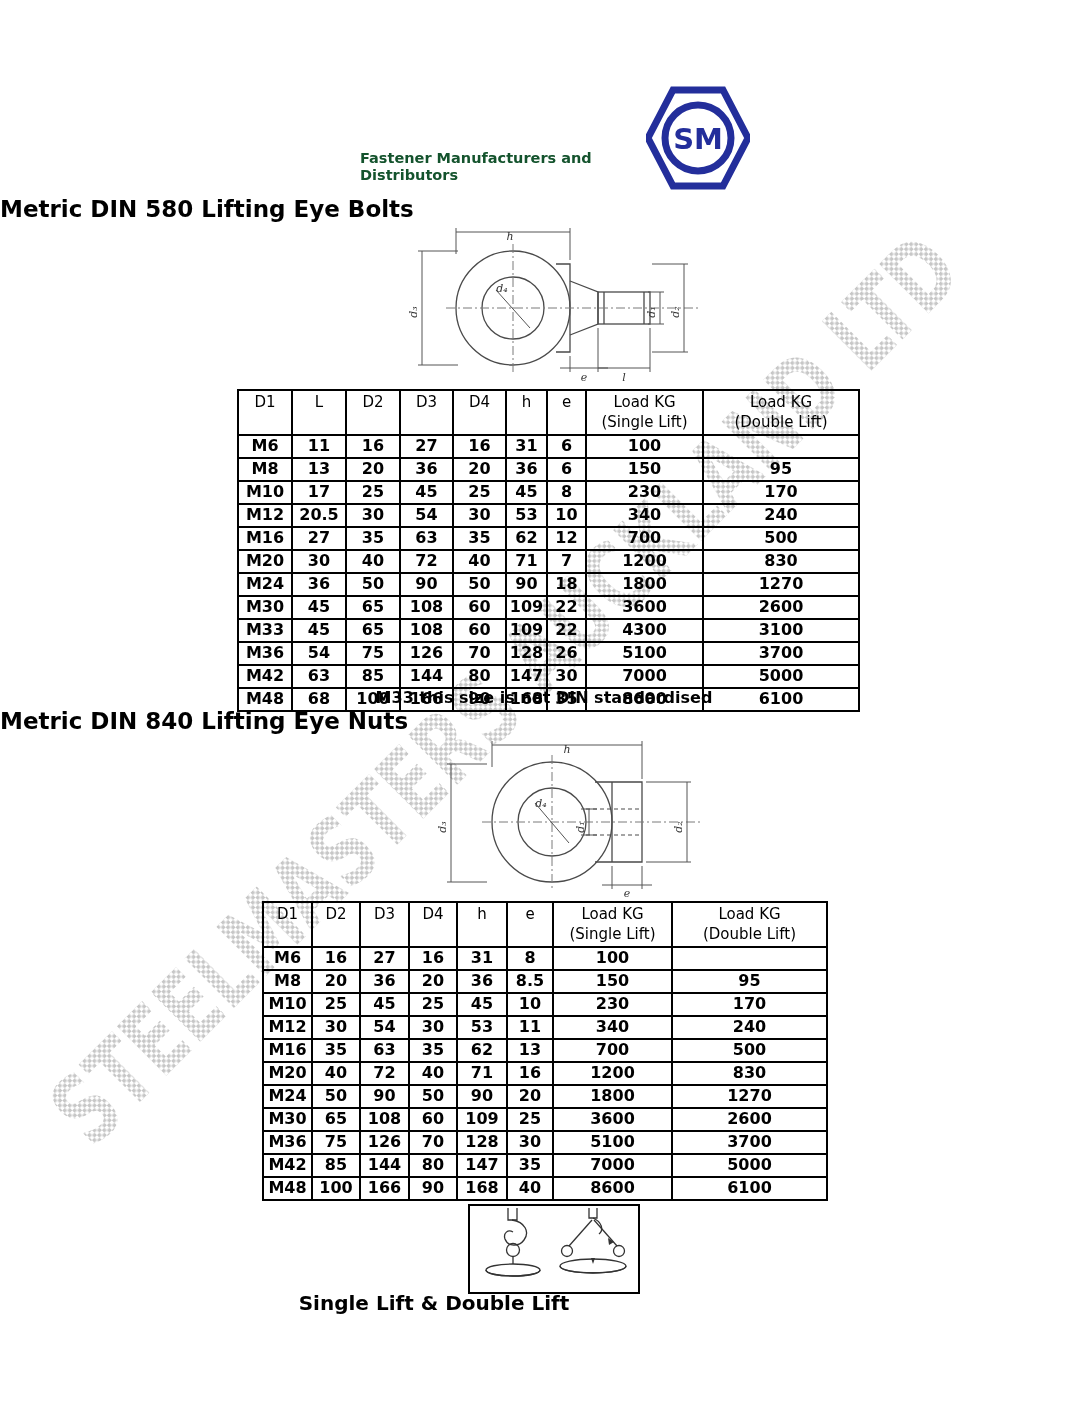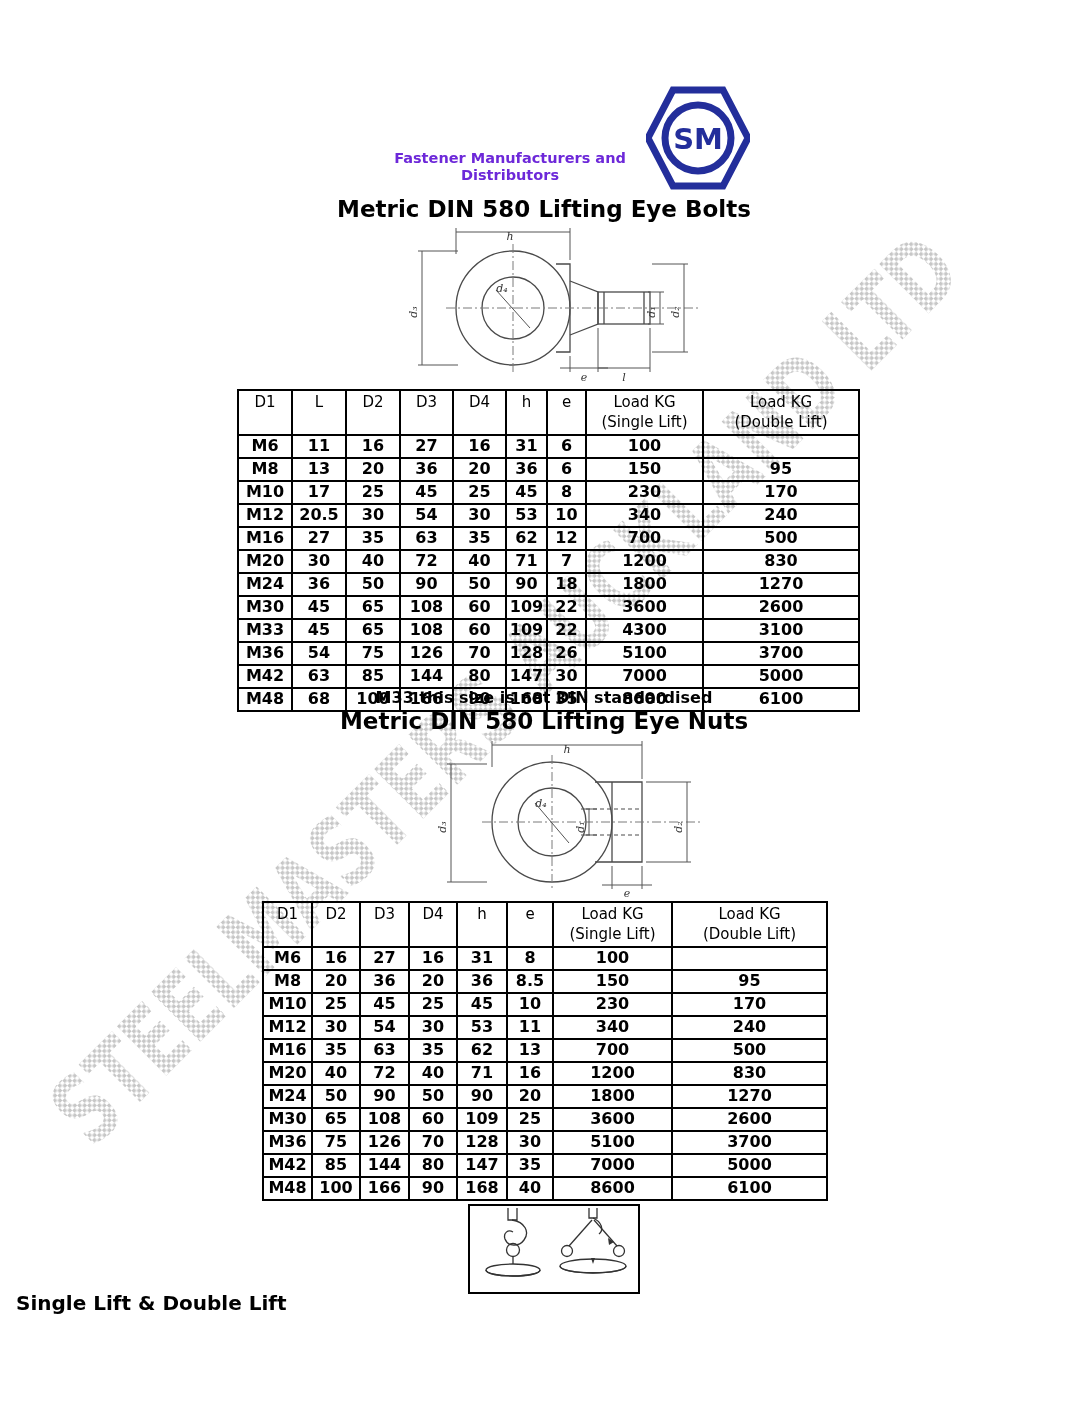--- a/index.html
+++ b/index.html
@@ -11,26 +11,26 @@
   
   .logo-bar{position:absolute;left:358px;top:104px;width:300px;height:46px;z-index:2;}
   .logo-word{display:block;color:#fff;font-weight:bold;font-style:italic;
              font-size:35px;line-height:46px;padding-left:12px;letter-spacing:-1px;
              transform:scaleX(.98);transform-origin:left center;white-space:nowrap;}
   .logo-tagline{position:absolute;left:360px;top:150px;width:300px;z-index:2;
                 font-weight:bold;font-size:14.5px;line-height:17px;}
   .logo-nut{position:absolute;left:646px;top:86px;z-index:3;}
 
   
-  .h-title{position:absolute;left:0;width:1088px;text-align:center;
+  .h-title{position:absolute;left:0;width:1088px;text-align:left;
            font-weight:bold;font-size:23px;line-height:25px;}
   .note{position:absolute;left:0;width:1088px;text-align:center;
         font-weight:600;font-size:16px;line-height:19px;}
-  .caption{position:absolute;left:0;width:868px;
-           font-weight:bold;font-size:20px;line-height:22px;padding-left:16px;}
+  .caption{position:absolute;left:0;width:868px;text-align:center;
+           font-weight:bold;font-size:20px;line-height:22px;}
 
   
   .dtable{position:absolute;table-layout:fixed;border-collapse:collapse;
           background:transparent;}
   .dtable th,.dtable td{border:2px solid #000;text-align:center;vertical-align:top;
           overflow:hidden;}
   .dtable th{font-size:15px;font-weight:normal;line-height:20px;white-space:pre-line;
           padding:1px 0 2px;}
   .dtable td{font-size:16px;font-weight:bold;height:21px;line-height:20px;padding:0;}
   .t-bolts{left:237px;top:389px;width:621px;}
@@ -54,21 +54,21 @@
       <pattern id="wmhatch" width="7" height="7" patternUnits="userSpaceOnUse">
         <rect x="0" y="0" width="3.5" height="3.5" fill="#c7c7c7"></rect>
         <rect x="3.5" y="3.5" width="3.5" height="3.5" fill="#c7c7c7"></rect>
       </pattern>
     </defs>
     <text transform="translate(92,1150) rotate(-45)" font-size="96" font-weight="bold" font-family="'DejaVu Sans',sans-serif" fill="url(#wmhatch)" textLength="1235" lengthAdjust="spacingAndGlyphs">STEELMASTERS AUCKLAND LTD</text>
   </svg>
 
   <div class="content">
 
-    <div class="logo-tagline" style="color:#6d28d9;text-align:center;">Fastener Manufacturers and Distributors</div>
+    <div class="logo-tagline" style="color:#14532d;">Fastener Manufacturers and Distributors</div>
     <svg class="logo-nut" width="104" height="104" viewBox="0 0 104 104">
       <polygon points="102,52 77,4 27,4 2,52 27,100 77,100" fill="#ffffff" stroke="#232e9b" stroke-width="7"></polygon>
       <circle cx="52" cy="52" r="33" fill="#ffffff" stroke="#232e9b" stroke-width="7"></circle>
       <text x="52" y="63" text-anchor="middle" font-size="29" font-weight="bold" fill="#232e9b" font-family="'DejaVu Sans',sans-serif">SM</text>
     </svg>
 
     <div class="h-title" style="top:197px;">Metric DIN 580 Lifting Eye Bolts</div>
 
     <svg class="diag diag-bolt" width="300" height="158" viewBox="0 0 300 158">
       <g stroke="#4a4a4a" stroke-width="1.3" fill="none">
@@ -271,21 +271,21 @@
             <td>168</td>
             <td>35</td>
             <td>8600</td>
             <td>6100</td>
           </tr>
         </tbody>
     </table>
 
     <div class="note" style="top:688px;">M33 this size is not DIN standardised</div>
 
-    <div class="h-title" style="top:709px;">Metric DIN 580 Lifting Eye Nuts</div>
+    <div class="h-title" style="top:709px;">Metric DIN 840 Lifting Eye Nuts</div>
 
     <svg class="diag diag-nut" width="272" height="162" viewBox="0 0 272 162">
       <g stroke="#4a4a4a" stroke-width="1.3" fill="none">
         <circle cx="115" cy="85" r="60"></circle>
         <circle cx="115" cy="85" r="34"></circle>
         <path d="M158,45 C166,45 175,45 175,45 L205,45 L205,125 L175,125 C175,125 166,125 158,125"></path>
         <line x1="175" y1="45" x2="175" y2="125"></line>
       </g>
       <g stroke="#4a4a4a" stroke-width="1" fill="none" stroke-dasharray="4,3">
         <line x1="149" y1="72" x2="205" y2="72"></line>

